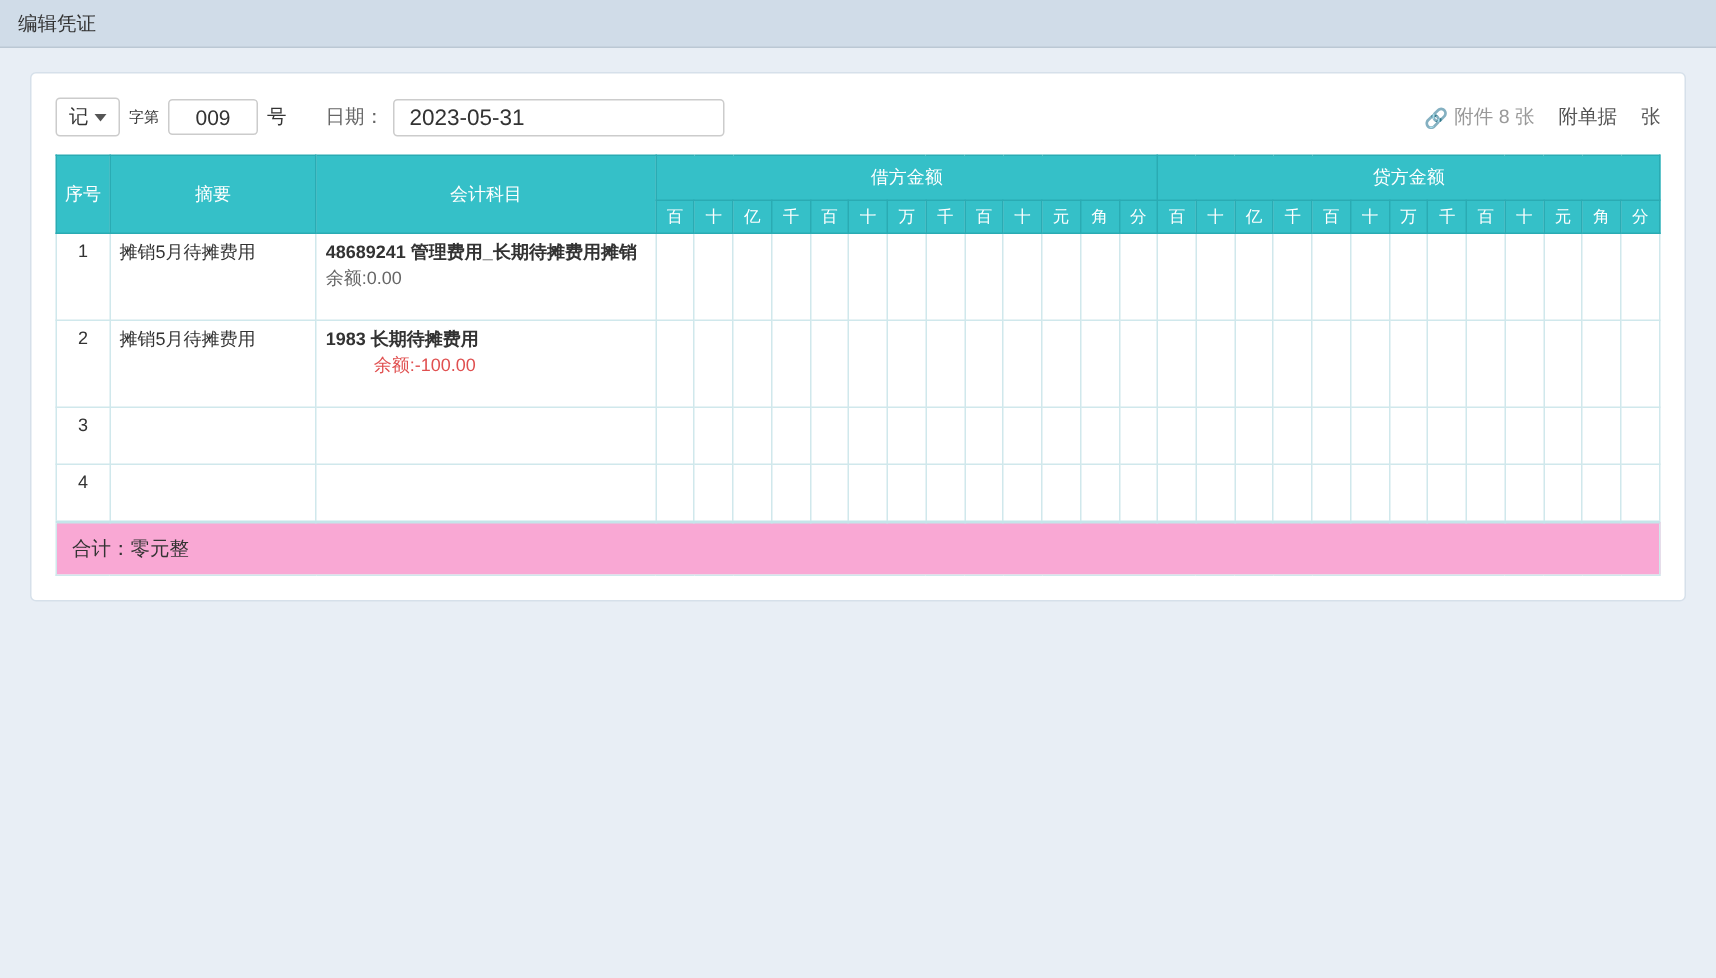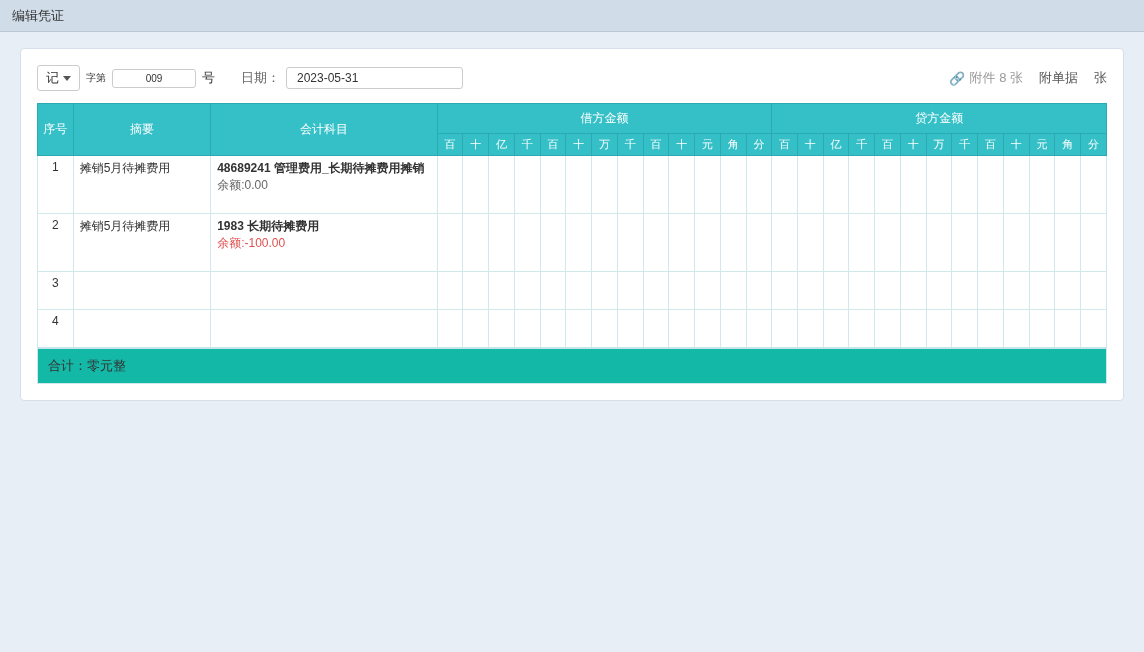--- a/index.html
+++ b/index.html
@@ -77,39 +77,39 @@
       background: #fff;
     }
     .zi-label {
       color: #333;
       font-size: 10px;
     }
     .zi-input {
       border: 1px solid #ccc;
       border-radius: 3px;
       padding: 3px 8px;
-      width: 84px;
-      font-size: 10px;
+      width: 60px;
+      font-size: 14px;
       text-align: center;
       color: #333;
     }
     .hao-label {
       color: #333;
       font-size: 13px;
     }
     .date-label {
       color: #666;
       font-size: 13px;
       margin-left: 20px;
     }
     .date-input {
       border: 1px solid #ccc;
       border-radius: 3px;
       padding: 3px 10px;
-      font-size: 12px;
+      font-size: 15px;
       color: #333;
       background: #fff;
     }
     .voucher-meta-right {
       margin-left: auto;
       display: flex;
       align-items: center;
       gap: 16px;
     }
     .attachment-btn {
@@ -154,23 +154,23 @@
       font-size: 11px;
       padding: 3px 1px;
     }
     .seq-col { width: 36px; text-align: center; }
     .summary-col { width: 140px; }
     .account-col { width: 230px; }
     .digit-col { width: 26px; text-align: center; }
     .row-seq { text-align: center; color: #555; }
     .account-code { font-weight: bold; color: #333; }
     .balance-text { color: #666; font-size: 12px; margin-top: 2px; }
-    .balance-negative { color: #e05050; }
+    .balance-negative { color: #e05050; margin-left: 32px; }
     .summary-row td {
-      background: #14b8a6;
+      background: #f9a8d4;
       font-size: 13px;
       padding: 8px 10px;
       border-top: 2px solid #c5e5ea;
     }
     .footer-row {
       display: flex;
       align-items: center;
       gap: 40px;
       margin-top: 12px;
       color: #aaa;

